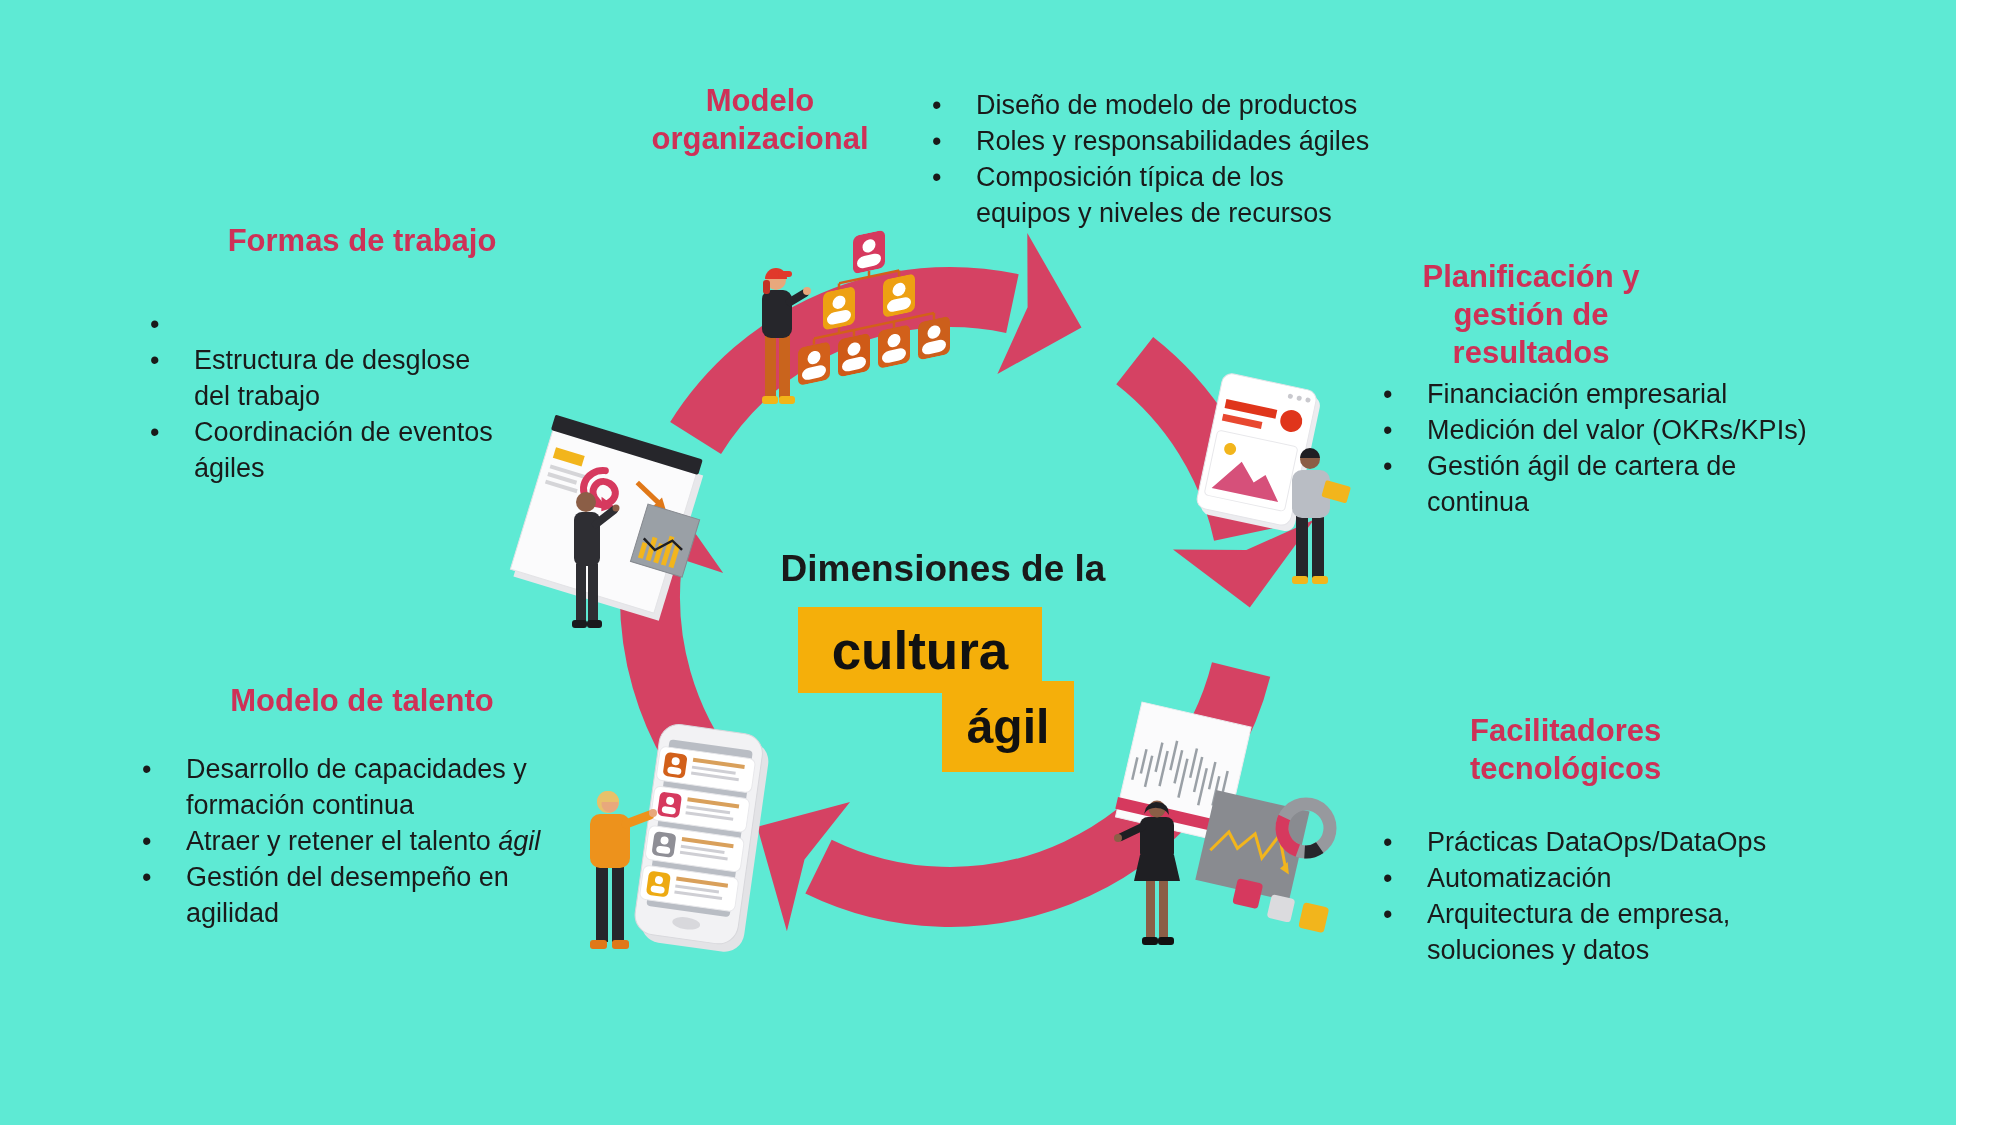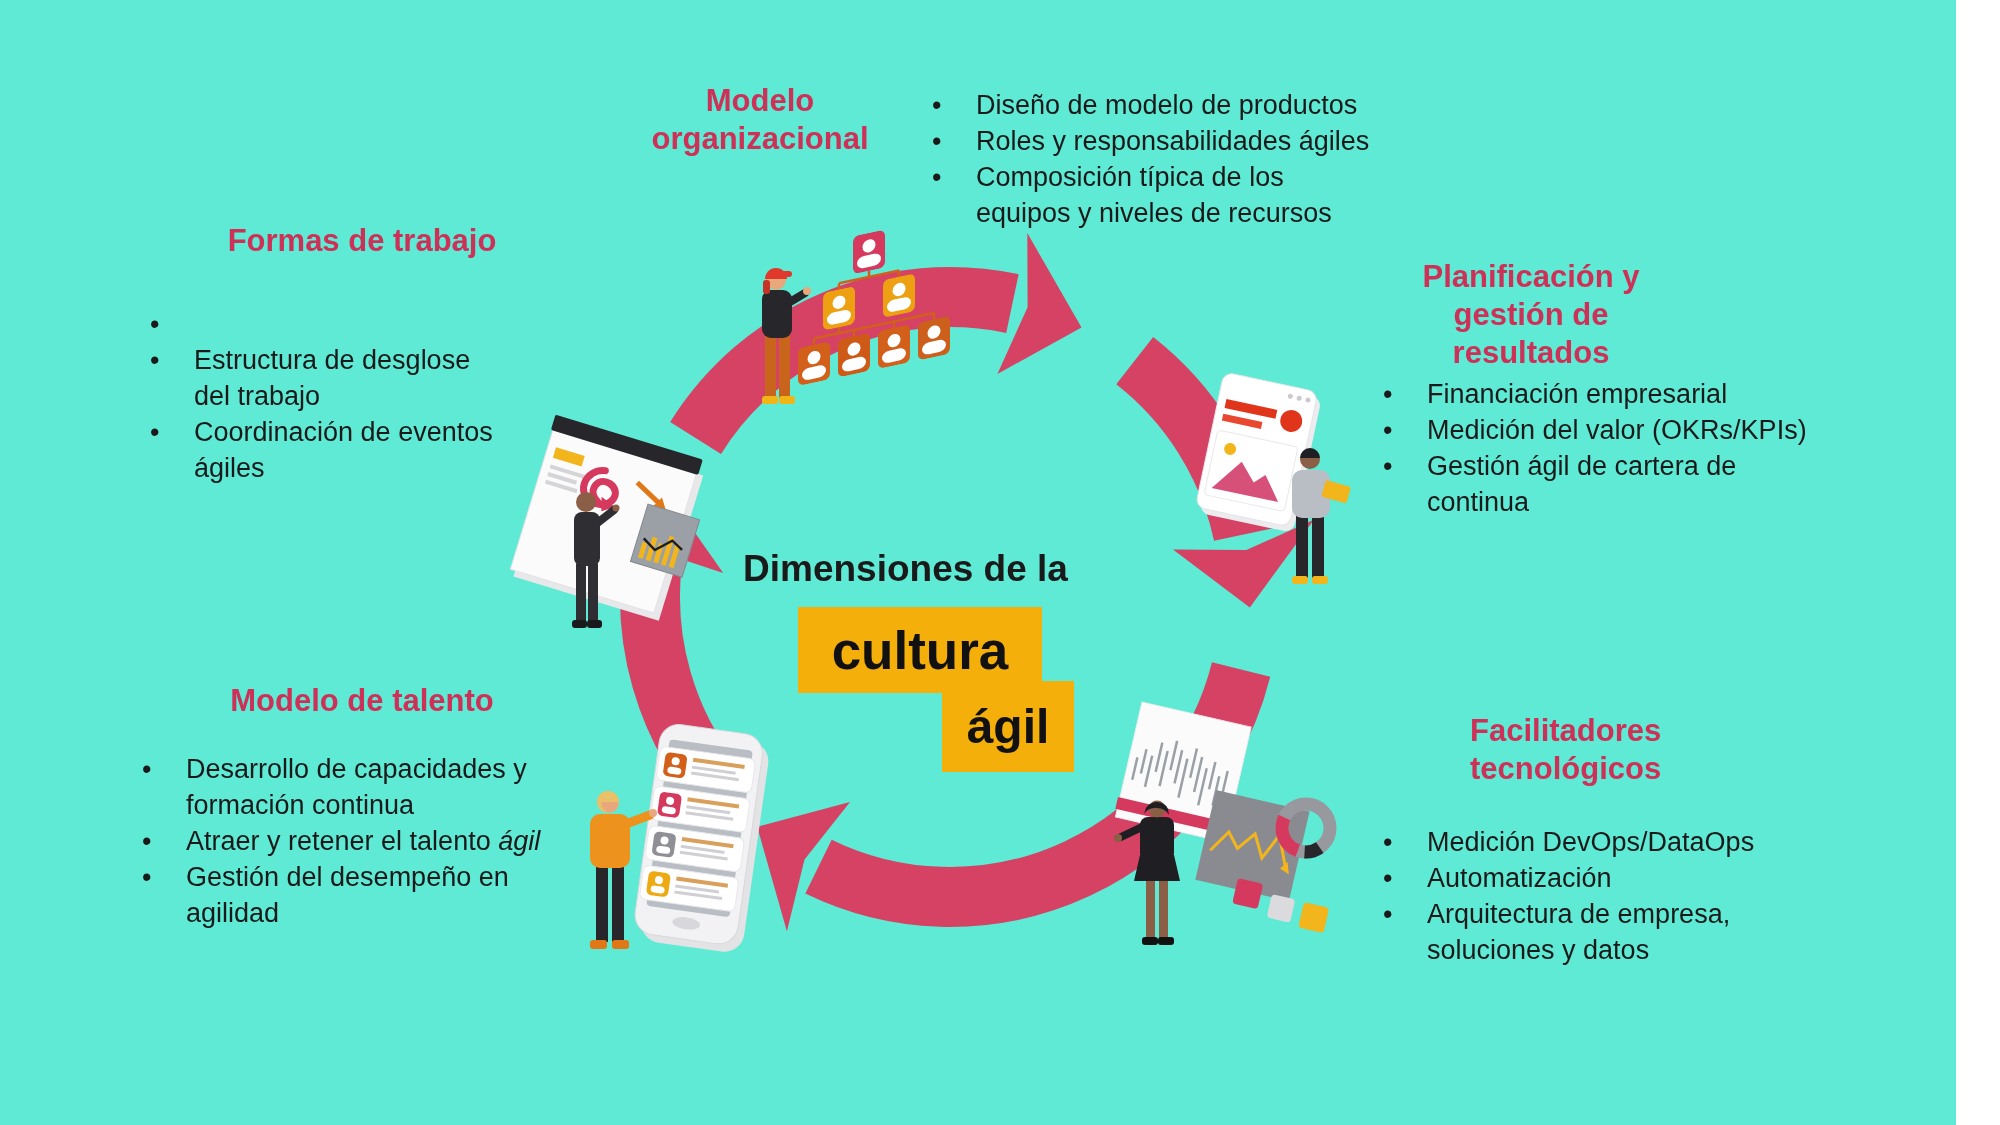--- a/index.html
+++ b/index.html
@@ -14,21 +14,21 @@
   .ring-svg{position:absolute;left:0;top:0;width:2000px;height:1125px;}
   .label{position:absolute;}
   .sec-title{color:var(--accent);font-weight:bold;font-size:31px;line-height:38px;margin:0;}
   .center-title{text-align:center;}
   .left-title{text-align:left;}
   .bullets{list-style:none;margin:0;padding:0;font-size:27px;line-height:36px;color:var(--text);}
   .bullets li{display:flex;margin:0;}
   .bullets .dot{width:44px;flex:none;}
   .bullets .content{white-space:nowrap;}
   .it{font-style:italic;}
-  .center-intro{position:absolute;left:743px;top:548px;width:400px;text-align:left;
+  .center-intro{position:absolute;left:743px;top:548px;width:400px;text-align:center;
     font-size:37px;font-weight:bold;color:var(--text);}
   .hl-box{position:absolute;background:var(--highlight);display:flex;align-items:center;justify-content:center;
     font-weight:bold;color:#111111;}
   .hl-box.one{left:798px;top:607px;width:244px;height:86px;font-size:53px;z-index:2;}
   .hl-box.two{left:942px;top:681px;width:132px;height:91px;font-size:48px;z-index:3;}
   .ring-fill{fill:var(--ring);}
   .ring-stroke{stroke:var(--ring);}
 </style>
 </head>
 <body>
@@ -311,21 +311,21 @@
         <span class="content"><span>Gestión del desempeño en</span><br><span>agilidad</span></span>
       </li>
     </ul>
 
   <div class="label" style="left:1430px;top:712px;width:320px;margin-left:40px;">
     <h2 class="sec-title left-title"><span>Facilitadores</span><br><span>tecnológicos</span></h2>
   </div>
   <ul class="bullets" style="position:absolute;left:1383px;top:824px;">
       <li>
         <span class="dot">•</span>
-        <span class="content"><span>Medición DevOps/DataOps</span></span>
+        <span class="content"><span>Prácticas DataOps/DataOps</span></span>
       </li>
       <li>
         <span class="dot">•</span>
         <span class="content"><span>Automatización</span></span>
       </li>
       <li>
         <span class="dot">•</span>
         <span class="content"><span>Arquitectura de empresa,</span><br><span>soluciones y datos</span></span>
       </li>
     </ul>

